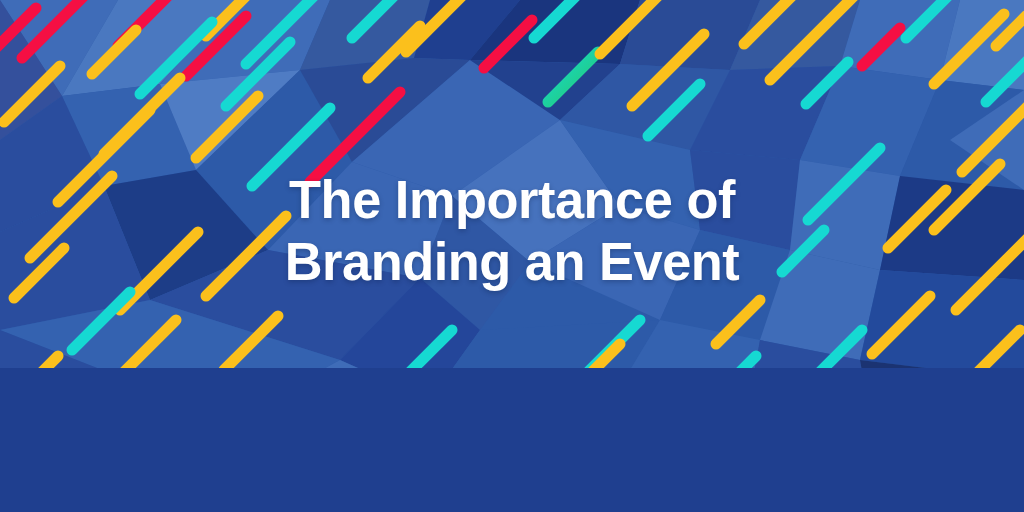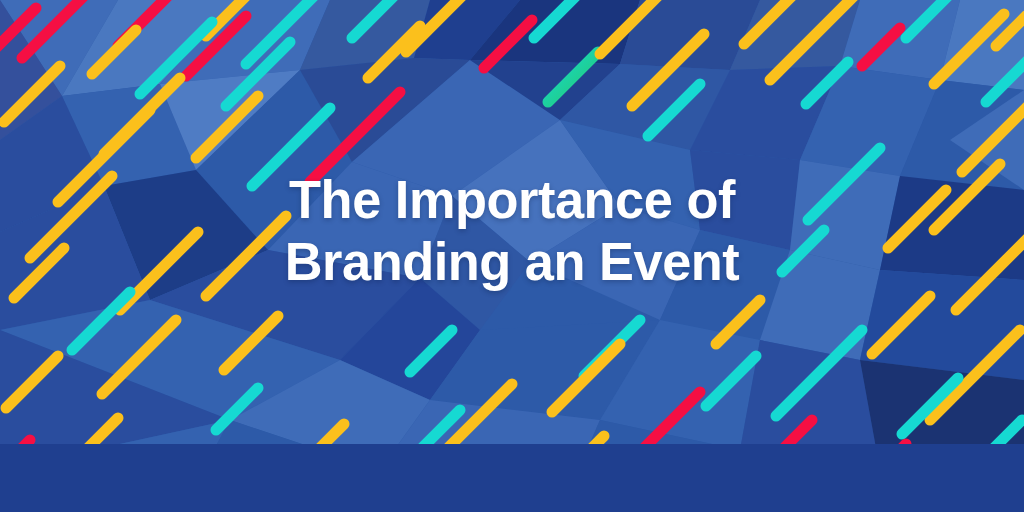--- a/index.html
+++ b/index.html
@@ -4,21 +4,21 @@
 <title>Blog Banner</title>
 <style>
   html, body {
     margin: 0;
     padding: 0;
     background: #1f3f8f;
   }
   #banner {
     position: relative;
     width: 1024px;
-    height: 444px;
+    height: 368px;
     overflow: hidden;
     background: #2d5aa8;
     font-family: "Liberation Sans", "DejaVu Sans", sans-serif;
   }
   #poly-layer, #stripe-layer {
     position: absolute;
     inset: 0;
     width: 1024px;
     height: 512px;
     display: block;

